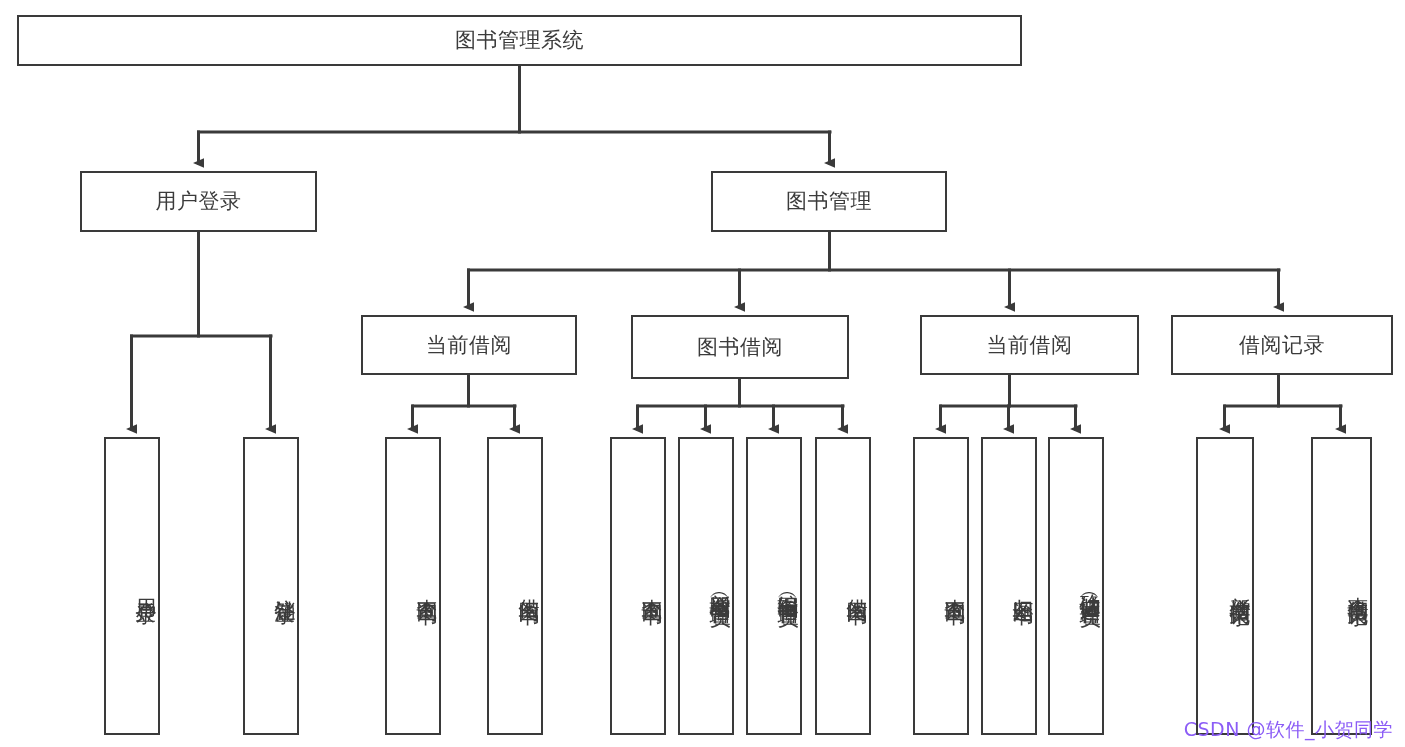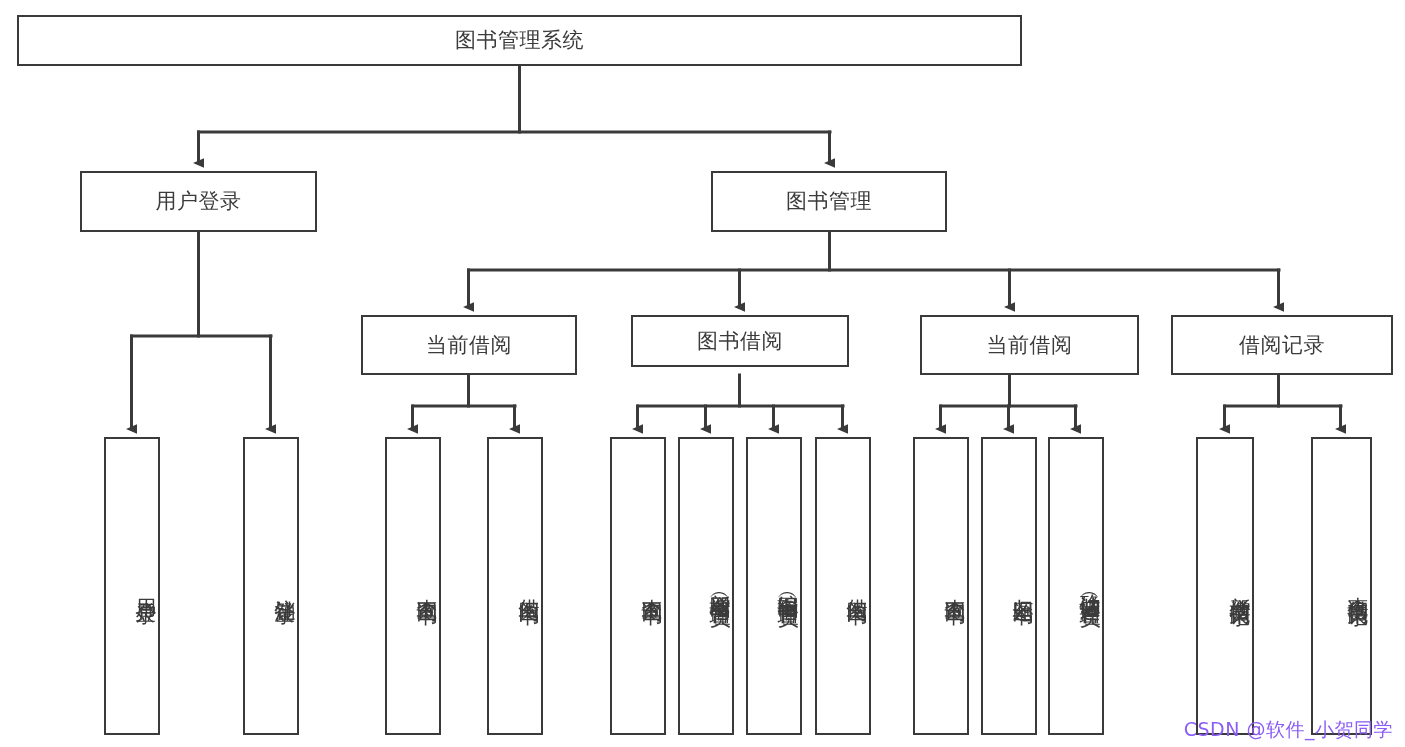--- a/index.html
+++ b/index.html
@@ -128,21 +128,21 @@
   <div class="node h" style="left: 80px; top: 171px; width: 237px; height: 61px;">
     <span class="label">用户登录</span>
   </div>
   <div class="node h" style="left: 711px; top: 171px; width: 236px; height: 61px;">
     <span class="label">图书管理</span>
   </div>
 
   <div class="node h" style="left: 361px; top: 315px; width: 216px; height: 60px;">
     <span class="label">当前借阅</span>
   </div>
-  <div class="node h" style="left: 631px; top: 315px; width: 218px; height: 52px;">
+  <div class="node h" style="left: 631px; top: 315px; width: 218px; height: 64px;">
     <span class="label">图书借阅</span>
   </div>
   <div class="node h" style="left: 901px; top: 315px; width: 219px; height: 60px; margin-left: 19px;">
     <span class="label">当前借阅</span>
   </div>
   <div class="node h" style="left: 1171px; top: 315px; width: 222px; height: 60px; justify-content: center;">
     <span class="label">借阅记录</span>
   </div>
 
   <div class="node v" style="left: 104px; top: 437px; width: 56px; height: 298px;">

